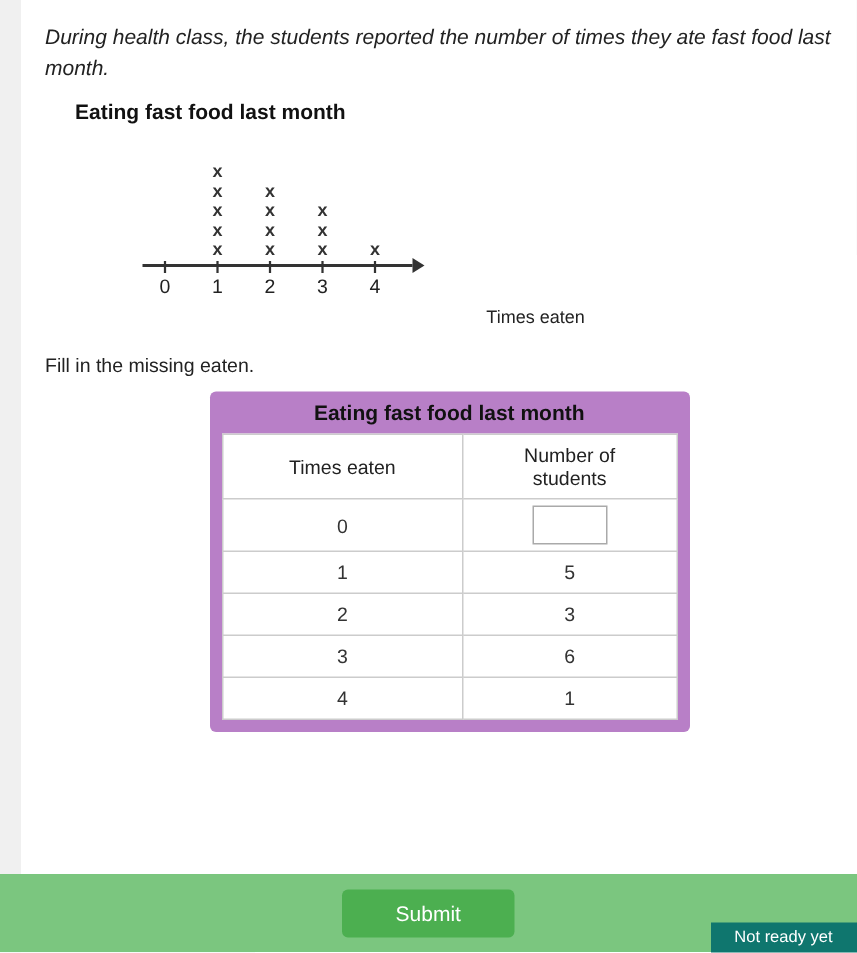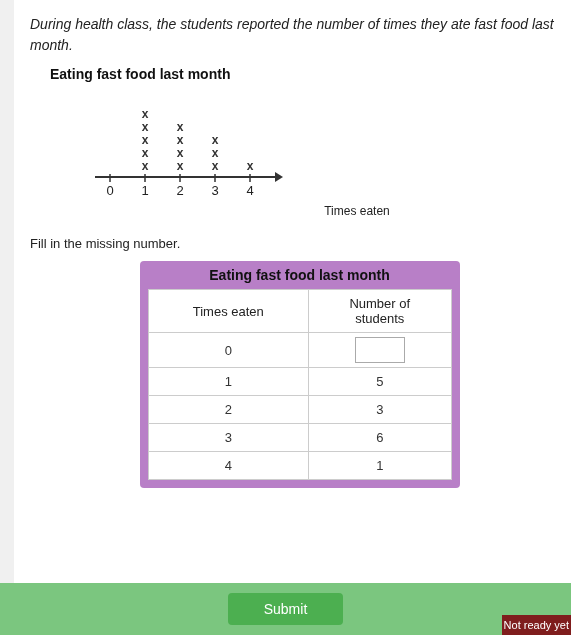--- a/index.html
+++ b/index.html
@@ -117,24 +117,24 @@
       border: none;
       padding: 8px 36px;
       font-size: 14px;
       border-radius: 4px;
       cursor: pointer;
     }
     .not-ready {
       position: fixed;
       bottom: 0;
       right: 0;
-      background: #7f1d1d;
+      background: #0f766e;
       color: #fff;
       font-size: 11px;
-      padding: 4px 2px;
+      padding: 4px 16px;
       margin-top: 47px;
     }
     
     .plot-grid {
       display: grid;
       grid-template-columns: 36px 36px 36px 36px 36px;
       grid-template-rows: auto auto auto auto auto auto;
       align-items: end;
       margin-left: 40px;
       margin-bottom: 0;
@@ -197,21 +197,21 @@
         <text x="135" y="78" text-anchor="middle" font-size="12" font-weight="bold" fill="#333">x</text>
         <text x="135" y="65" text-anchor="middle" font-size="12" font-weight="bold" fill="#333">x</text>
         <text x="135" y="52" text-anchor="middle" font-size="12" font-weight="bold" fill="#333">x</text>
 
         <text x="170" y="78" text-anchor="middle" font-size="12" font-weight="bold" fill="#333">x</text>
       </svg>
       <div class="axis-label" style="margin-left:85px; font-size:12px; color:#222;">Times eaten</div>
     </div>
   </div>
 
-  <p class="fill-text">Fill in the missing number.</p>
+  <p class="fill-text">Fill in the missing eaten.</p>
 
   <div class="freq-table-wrapper">
     <div class="freq-table-title">Eating fast food last month</div>
     <table class="freq-table">
       <thead>
         <tr>
           <th>Times eaten</th>
           <th>Number of<br>students</th>
         </tr>
       </thead>

